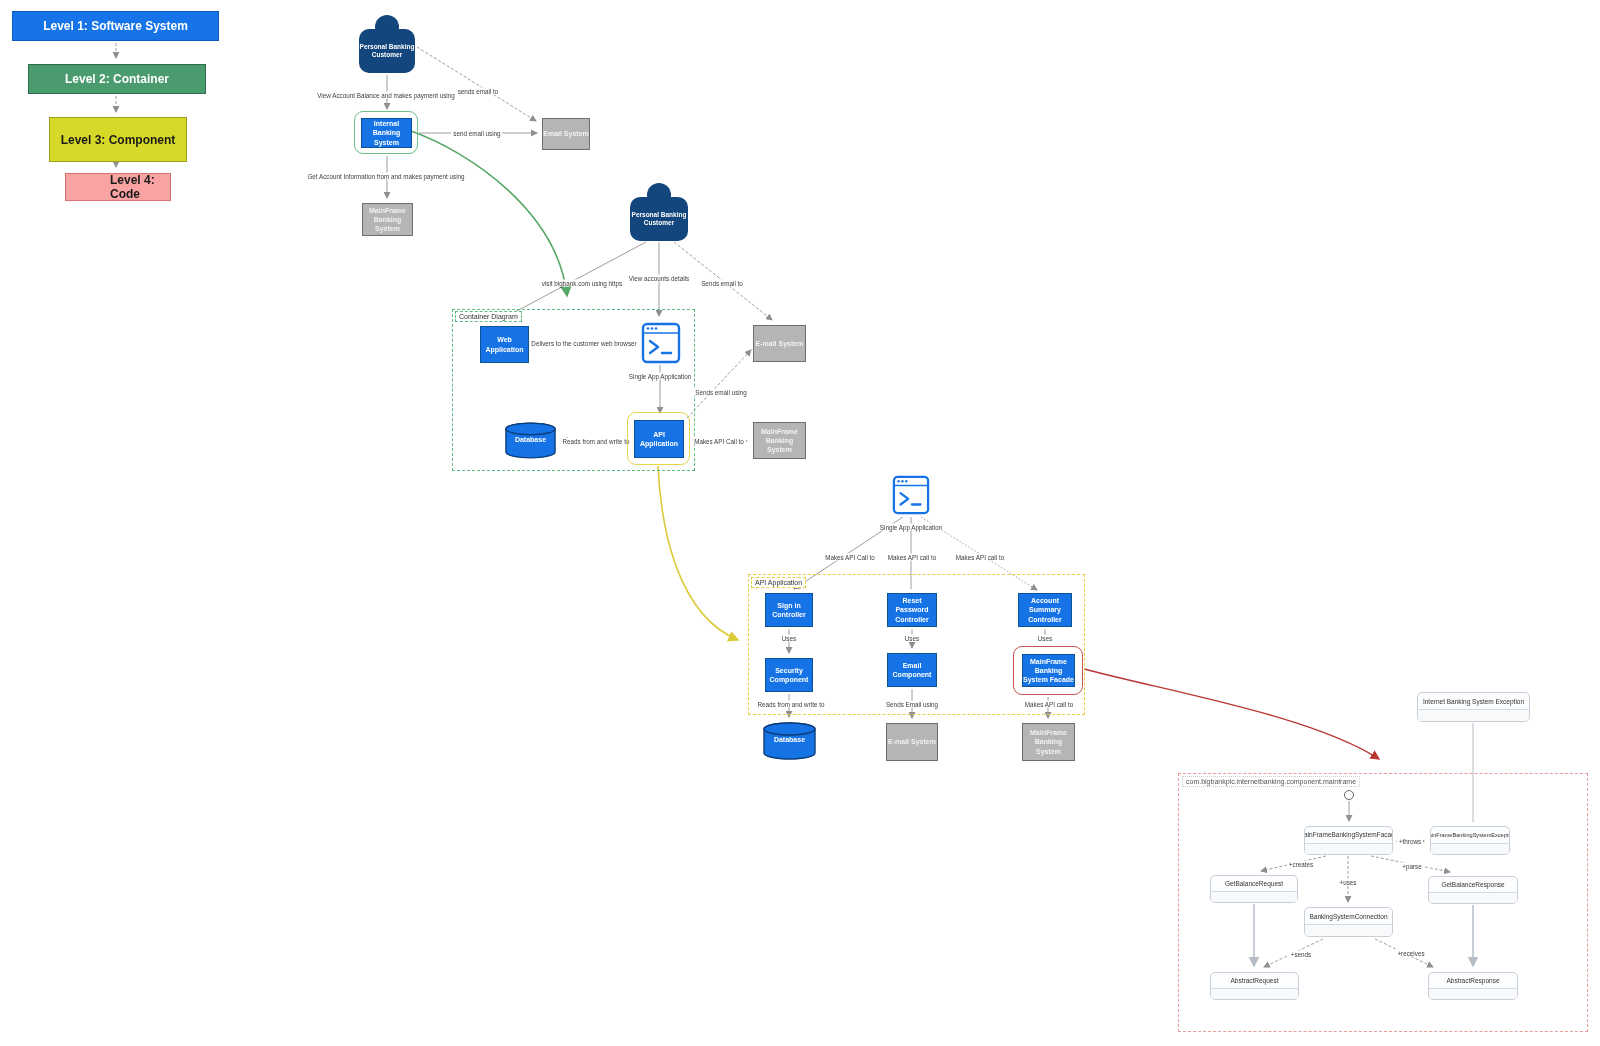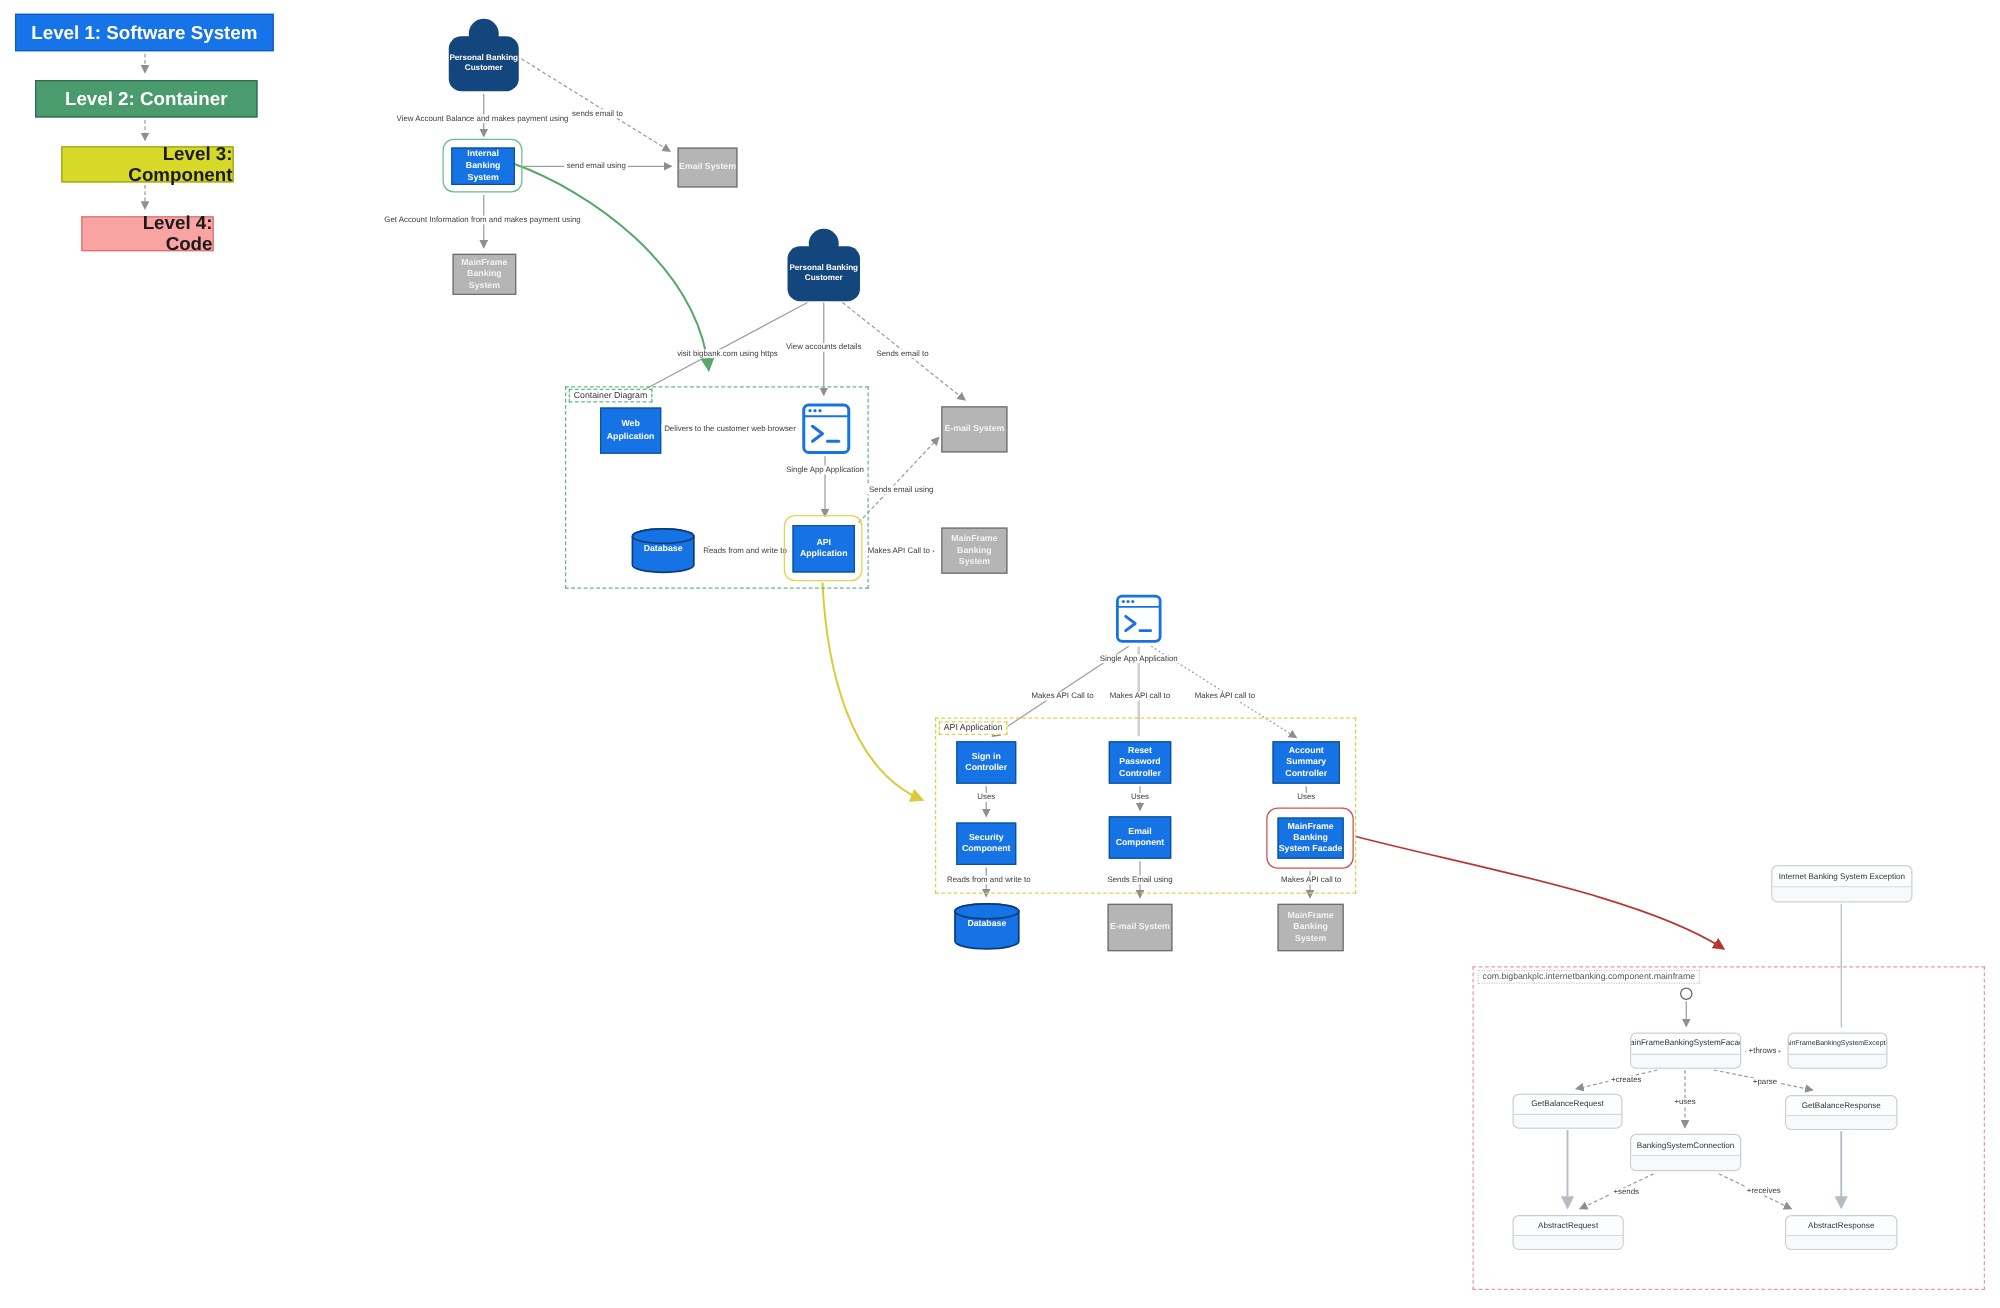--- a/index.html
+++ b/index.html
@@ -4,22 +4,22 @@
 <style>
   html,body{margin:0;padding:0;background:#fff;}
   #canvas{position:relative;width:1600px;height:1046px;background:#ffffff;
     font-family:"Liberation Sans",sans-serif;overflow:hidden;}
   .abs{position:absolute;box-sizing:border-box;}
   
   .node{display:flex;align-items:center;justify-content:center;text-align:center;
     font-weight:bold;font-size:7px;line-height:1.3;white-space:pre-line;}
   .node-blue{background:#1673e6;border:1px solid #0b5394;color:#ffffff;}
   .node-gray{background:#b5b5b5;border:1px solid #6e6e6e;color:#f2f2f2;}
-  .legend-box{display:flex;align-items:center;justify-content:center;text-align:right;
-    font-weight:bold;font-size:15px;}
+  .legend-box{display:flex;align-items:center;justify-content:center;text-align:left;
+    font-weight:bold;font-size:12px;}
   .lg-blue{background:#1774e8;border:1px solid #0d5bbd;color:#fff;}
   .lg-green{background:#4a9b6e;border:1px solid #2d6a4f;color:#fff;}
   .lg-yellow{background:#d6d927;border:1px solid #9aa015;color:#1a1a1a;}
   .lg-pink{background:#f9a3a3;border:1px solid #d97070;color:#1a1a1a;padding-left:44px;}
   
   .hl{border-radius:9px;background:transparent;}
   .hl-green{border:1.6px solid #6abf8a;}
   .hl-yellow{border:1.6px solid #e6d44a;}
   .hl-red{border:1.6px solid #c75450;}
   
@@ -123,21 +123,21 @@
     <path d="M658,466 C661,530 678,615 738,640" fill="none" stroke="#ddca39" stroke-width="1.6" marker-end="url(#ar-yellow)"></path>
     <path d="M1084,669 C1175,693 1312,716 1379,759" fill="none" stroke="#b93733" stroke-width="1.4" marker-end="url(#ar-red)"></path>
   </svg>
 
   <div class="abs legend-box lg-blue" style="left:12px;top:11px;width:207px;height:30px">
       <span>Level 1: Software System</span>
     </div>
   <div class="abs legend-box lg-green" style="left:28px;top:64px;width:178px;height:30px">
       <span>Level 2: Container</span>
     </div>
-  <div class="abs legend-box lg-yellow" style="left:49px;top:117px;width:138px;height:29px">
+  <div class="abs legend-box lg-yellow" style="left:49px;top:117px;width:138px;height:45px">
       <span>Level 3: Component</span>
     </div>
   <div class="abs legend-box lg-pink" style="left:65px;top:173px;width:106px;height:28px">
       <span>Level 4: Code</span>
     </div>
 
   <div class="abs" style="left:359px;top:15px;width:56px;height:58px">
     <div class="person-head"></div>
     <div class="person-body">
         <span>Personal Banking Customer</span>

